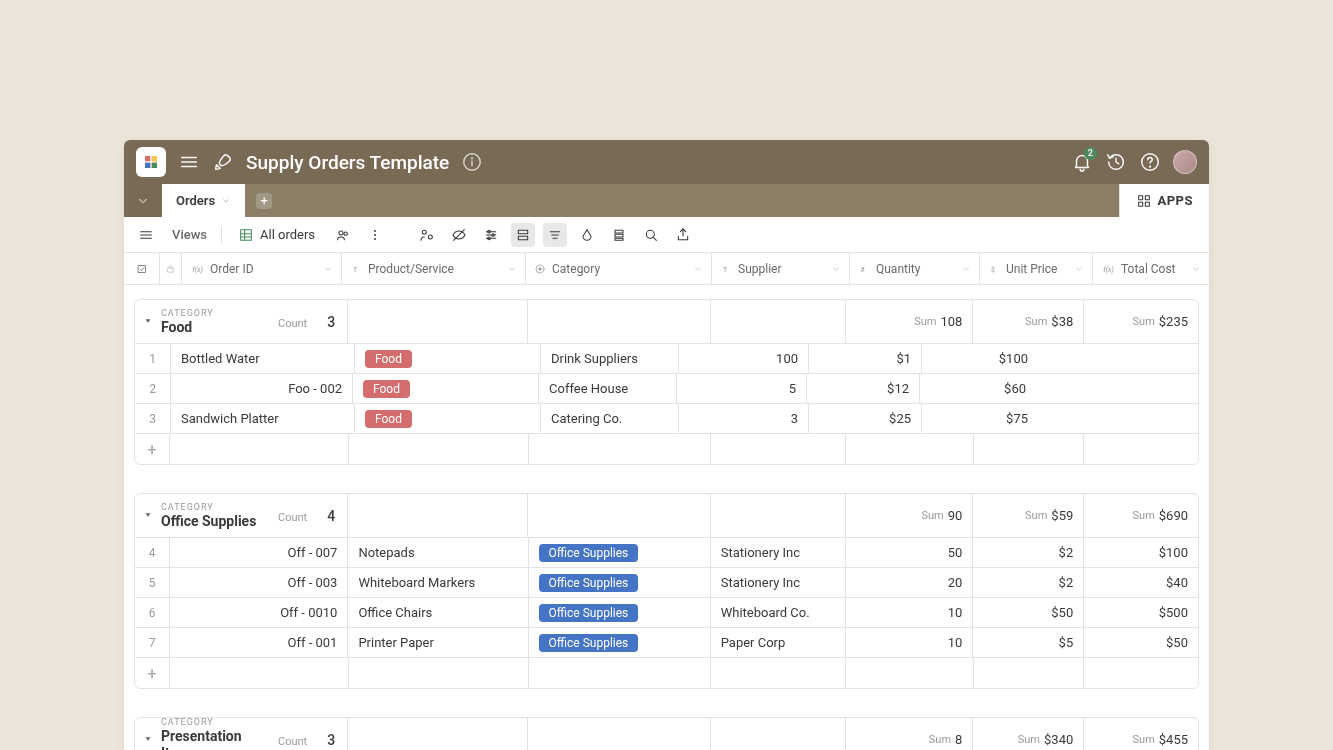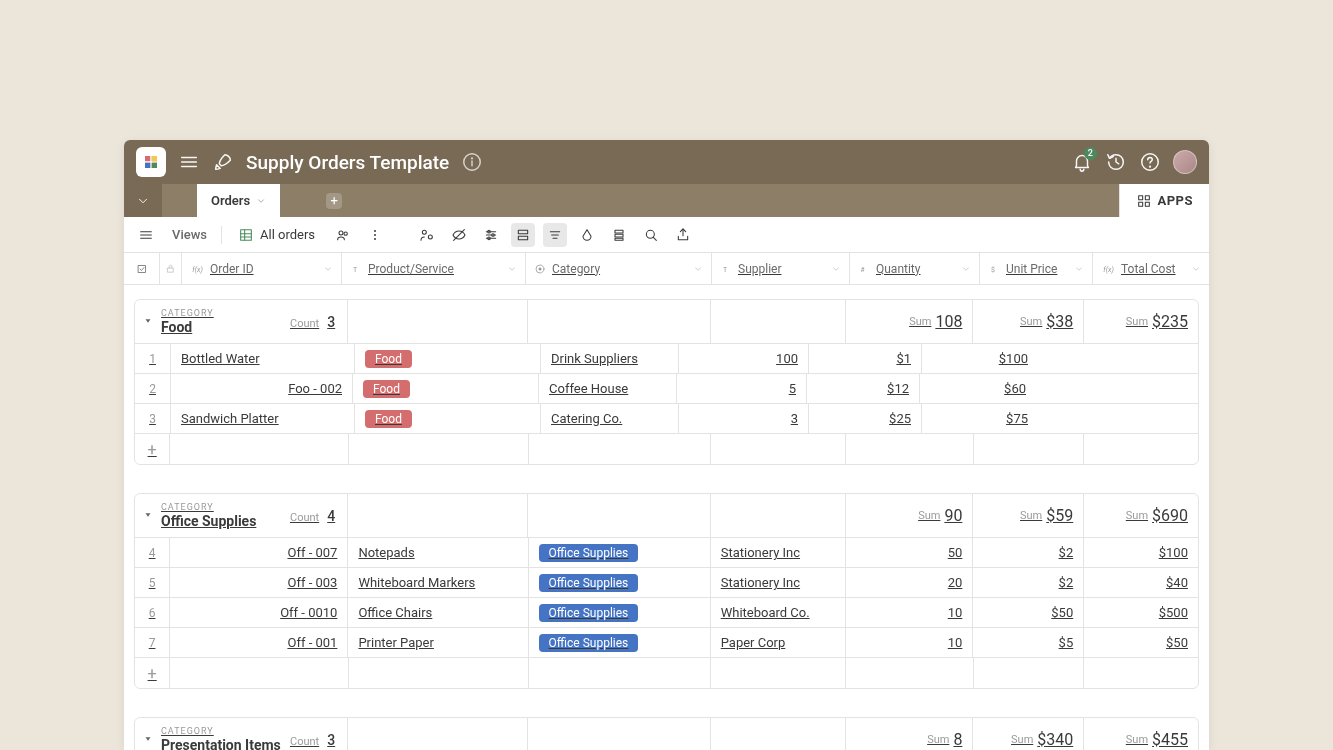--- a/index.html
+++ b/index.html
@@ -78,21 +78,20 @@
     width: 24px; height: 24px; border-radius: 50%;
     background: linear-gradient(135deg,#caa,#a88);
     border: 1px solid rgba(255,255,255,.4);
   }
   
   .tabsbar {
     height: 33px;
     background: var(--tabs-brown);
     display: flex; align-items: stretch;
     color: #fff;
-    gap: 35px;
   }
   .tabsbar .expand {
     width: 38px; background: var(--header-brown);
     display: flex; align-items: center; justify-content: center;
     cursor: pointer;
   }
   .sheet-tab {
     background: var(--toolbar-bg);
     color: var(--text-dark);
     display: flex; align-items: center; gap: 6px;
@@ -142,21 +141,21 @@
   .toolbar .tool {
     width: 24px; height: 24px; border-radius: 4px;
     display: flex; align-items: center; justify-content: center;
     cursor: pointer;
   }
   .toolbar .tool.active { background: var(--active-tool); }
   .toolbar svg { width: 16px; height: 16px; }
   
   .grid {
     flex: 1; overflow: hidden;
-    display: flex; flex-direction: column; text-decoration: underline;
+    display: flex; flex-direction: column;
   }
   .colhead {
     display: flex;
     border-bottom: 1px solid var(--border);
     height: 32px;
     background: #fff;
     font-size: 12px;
     color: var(--text-medium);
   }
   .colhead .cell {
@@ -207,32 +206,32 @@
   .ghead-left .glabel { display: flex; flex-direction: column; line-height: 1.2; }
   .ghead-left .glabel .gcat {
     font-size: 9px; letter-spacing: 1px; color: var(--text-light);
     text-transform: uppercase;
   }
   .ghead-left .glabel .gname {
     font-size: 14px; font-weight: 700; color: var(--text-dark);
   }
   .ghead-left .count {
     margin-left: auto; margin-right: 12px;
-    display: flex; align-items: baseline; gap: 8px;
+    display: flex; align-items: baseline; gap: 20px;
   }
   .ghead-left .count .lbl { font-size: 11px; color: var(--text-light); }
   .ghead-left .count .val { font-size: 14px; font-weight: 500; }
 
   .ghead-cell {
     border-right: 1px solid var(--border);
     display: flex; align-items: center; justify-content: flex-end;
     padding: 0 10px; gap: 4px;
   }
   .ghead-cell .sumlbl { font-size: 11px; color: var(--text-light); }
-  .ghead-cell .sumval { font-size: 16px; color: var(--text-dark); }
+  .ghead-cell .sumval { font-size: 13px; color: var(--text-dark); }
 
   .row {
     display: flex;
     height: 30px;
     border-bottom: 1px solid var(--border);
     font-size: 13px;
   }
   .row:last-child { border-bottom: none; }
   .row .numcell {
     width: 36px; border-right: 1px solid var(--border);

